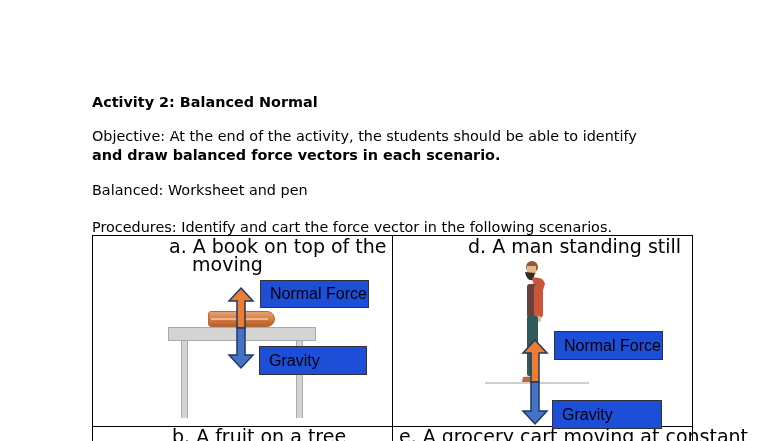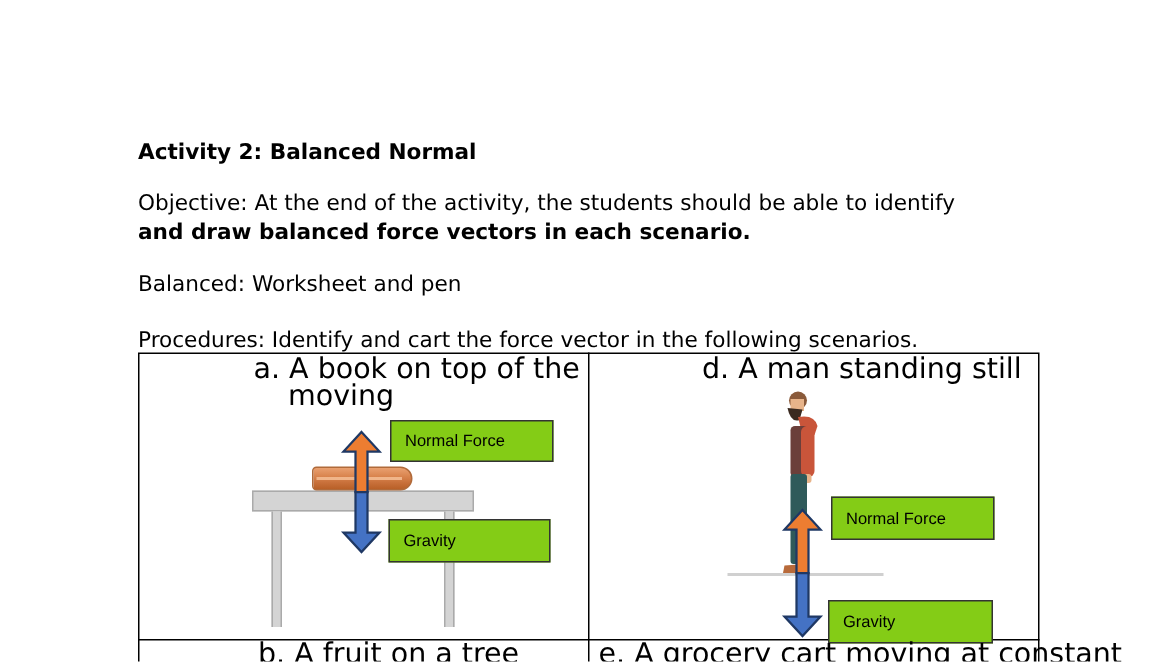--- a/index.html
+++ b/index.html
@@ -12,21 +12,21 @@
   .obj2 { top: 146px; font-weight: bold; }
   .materials { top: 181px; }
   .procedures { top: 218px; }
 
   .tbl { position: absolute; left: 92px; top: 235px; width: 601px; height: 220px; border: 1.3px solid #000; }
   .vdiv { position: absolute; left: 392px; top: 235px; width: 1.3px; height: 220px; background: #000; }
   .hdiv { position: absolute; left: 92px; top: 426px; width: 601px; height: 1.3px; background: #000; }
 
   .cell-title { position: absolute; font-size: 19px; white-space: nowrap; line-height: 18px; }
 
-  .label-box { position: absolute; background: #84cc16; border: 1px solid #333; font-family: "Liberation Sans", sans-serif; font-size: 11px; padding-left: 9px; display: flex; align-items: center; }
+  .label-box { position: absolute; background: #1d4ed8; border: 1px solid #333; font-family: "Liberation Sans", sans-serif; font-size: 16px; padding-left: 9px; display: flex; align-items: center; }
 
   .table-top { position: absolute; left: 168px; top: 327px; width: 148px; height: 14px; background: #d4d4d4; border: 1px solid #aaa; }
   .table-leg { position: absolute; width: 7px; background: #d4d4d4; border-left: 1px solid #aaa; border-right: 1px solid #aaa; }
 
   .book { position: absolute; left: 208px; top: 311px; width: 67px; height: 16px; background: linear-gradient(to bottom, #e9a070 0%, #d9844e 40%, #c8703a 70%, #b86028 100%); border-radius: 3px 8px 8px 3px; border: 1px solid #b06a3a; }
   .book::after { content: ""; position: absolute; left: 2px; right: 6px; top: 6px; height: 2px; background: #f0b58a; }
 
   .ground { position: absolute; left: 485px; top: 382px; width: 104px; height: 2px; background: #d0d0d0; }
 
   svg.arrow { position: absolute; overflow: visible; }

